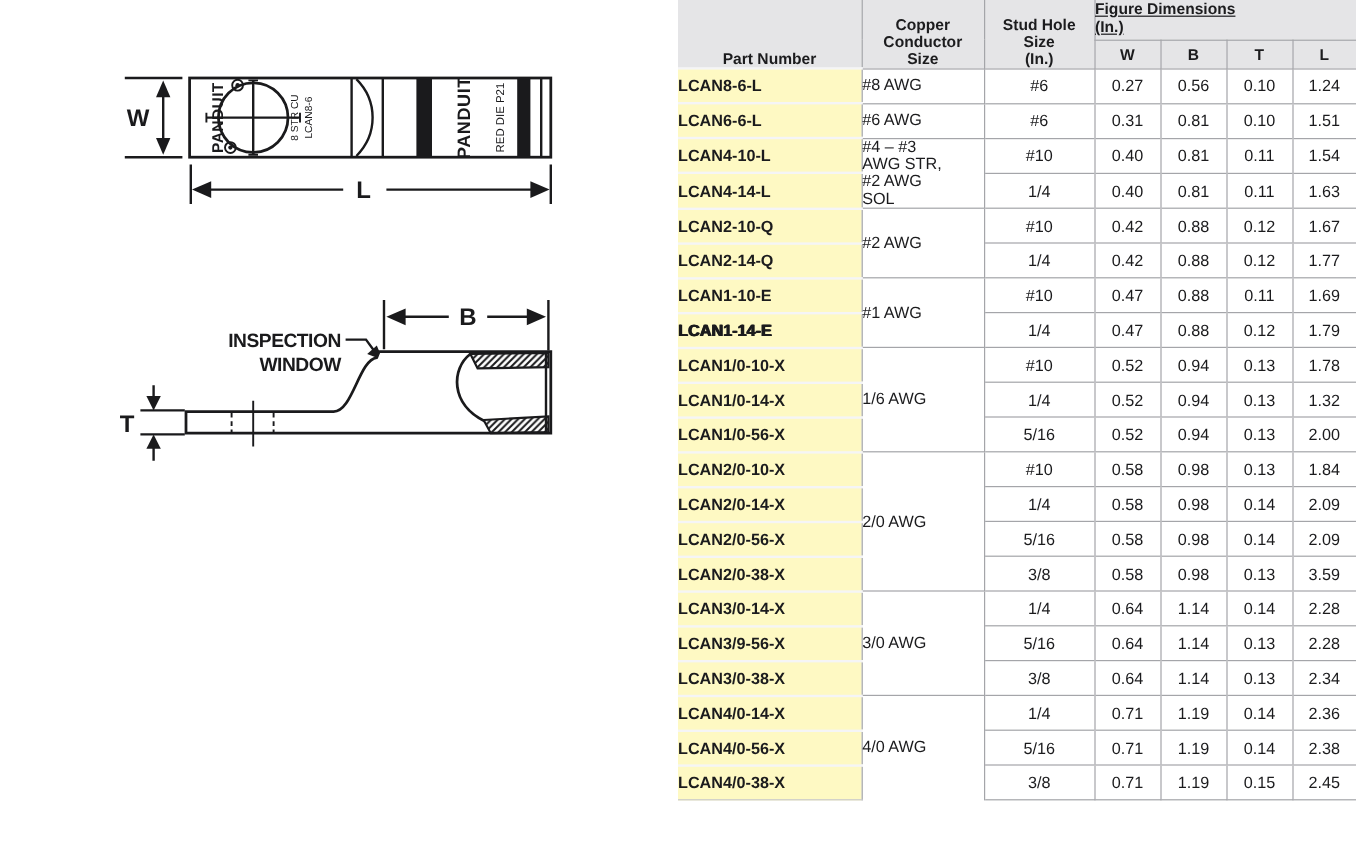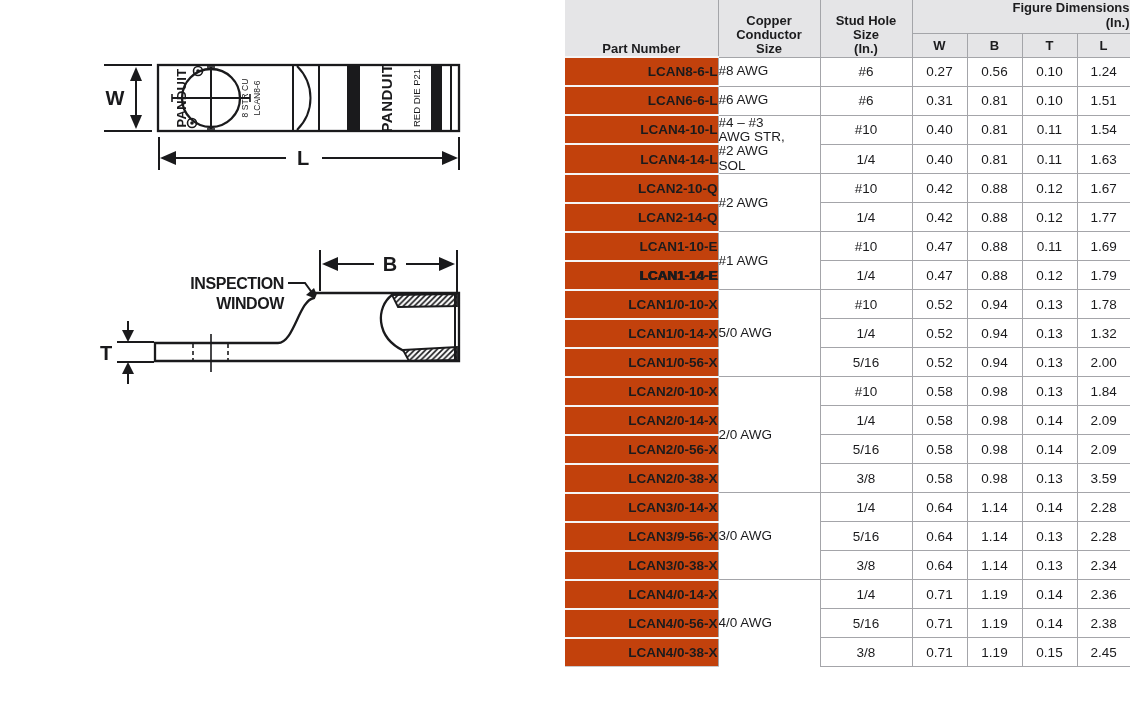--- a/index.html
+++ b/index.html
@@ -36,28 +36,28 @@
     background:#e5e5e7; color:#1c1c1e; font-size:13px; font-weight:bold;
     border-right:1px solid #a4a5a9; border-bottom:1px solid #a4a5a9;
   }
   .spec thead tr.toprow { height:33px; }
   .spec thead tr.dims-row { height:24px; }
   .h-part { text-align:center; vertical-align:bottom; padding:0 0 5px 8px; border-bottom:none; }
   .h-cond, .h-stud {
     text-align:center; vertical-align:bottom; white-space:pre-line;
     line-height:1.1; padding-bottom:4px;
   }
-  .h-fig { text-align:right; vertical-align:top; white-space:pre-line; line-height:1.18; padding-top:2px; }
+  .h-fig { text-align:left; vertical-align:top; white-space:pre-line; line-height:1.18; padding-top:2px;text-decoration:underline; }
   .dims-row th { text-align:center; vertical-align:middle; }
   .spec th:last-child, .spec td:last-child { border-right:1px solid #b4b5b8; }
 
   .spec tbody tr { height:29px; }
   .spec tbody td { font-size:13.5px; color:#1b1b1d; vertical-align:middle; }
   .c-part {
-    background:#c2410c; font-weight:bold; font-size:13px; text-align:right;
+    background:#fef9c3; font-weight:bold; font-size:13px; text-align:left;
     padding-left:8px; border-top:2px solid #f5f5f6; border-right:1px solid #a4a5a9;
   }
   .c-cond {
     text-align:left; white-space:pre-line; line-height:1.07;
     border-top:1px solid #a4a5a9; border-right:1px solid #a4a5a9; font-size:13px;
   }
   .c-stud, .c-dim { text-align:center; border-top:1px solid #a4a5a9; border-right:1px solid #a4a5a9; }
   .spec tbody tr:last-child td { border-bottom:1px solid #a4a5a9;margin-left:24px; }
   .spec tbody tr:last-child td.c-part { border-bottom:1px solid #c9c9cb; }
   .emph { text-shadow:0.7px 0 currentColor, -0.3px 0 currentColor; }
@@ -247,21 +247,21 @@
         <tr>
           <td class="c-part emph">LCAN1-14-E</td>
           <td class="c-stud">1/4</td>
           <td class="c-dim">0.47</td>
           <td class="c-dim">0.88</td>
           <td class="c-dim">0.12</td>
           <td class="c-dim">1.79</td>
         </tr>
         <tr>
           <td class="c-part">LCAN1/0-10-X</td>
-          <td class="c-cond" rowspan="3">5/0 AWG</td>
+          <td class="c-cond" rowspan="3">1/6 AWG</td>
           <td class="c-stud">#10</td>
           <td class="c-dim">0.52</td>
           <td class="c-dim">0.94</td>
           <td class="c-dim">0.13</td>
           <td class="c-dim">1.78</td>
         </tr>
         <tr>
           <td class="c-part">LCAN1/0-14-X</td>
           <td class="c-stud">1/4</td>
           <td class="c-dim">0.52</td>

